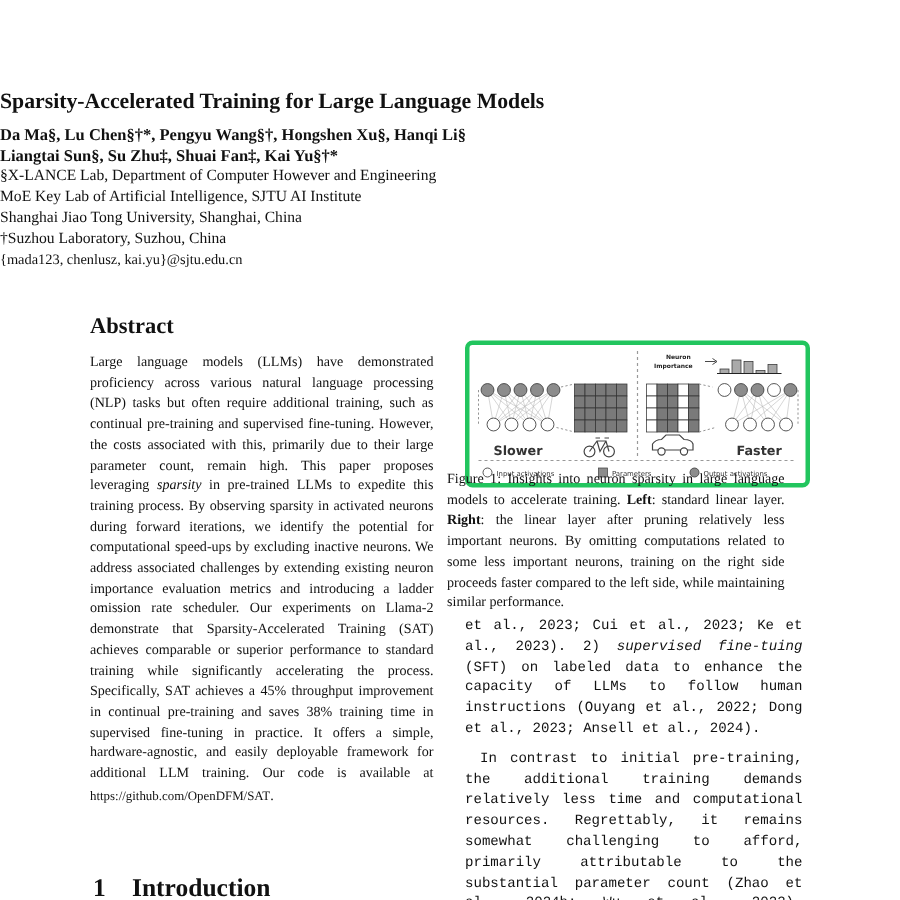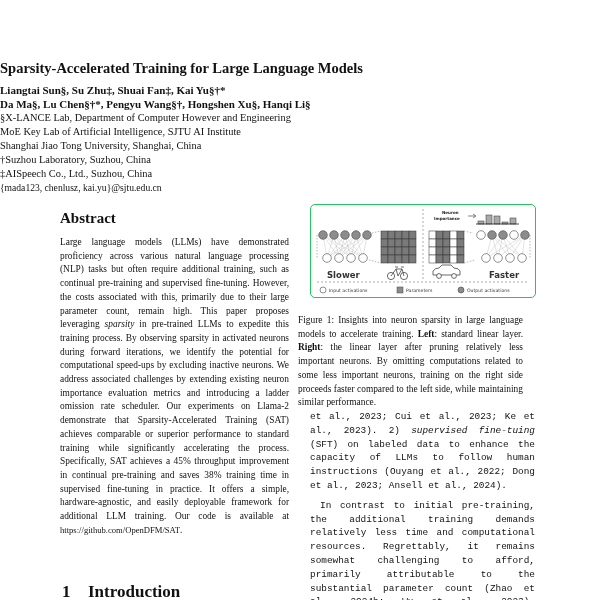--- a/index.html
+++ b/index.html
@@ -8,44 +8,43 @@
   .abs { position:absolute; }
   .center { }
   .title { top:60px; left:0; width:600px; font-weight:bold; font-size:14.5px; }
   .authors { top:83px; left:0; width:600px; font-weight:bold; font-size:11px; line-height:14px; }
   .affil { top:111px; left:0; width:600px; font-size:10.4px; line-height:14px; }
   .mono { font-family:Liberation Serif, serif; }
   .abstract-head { top:210px; left:60px; width:230px; font-weight:bold; font-size:15px; }
   .abstract { top:236px; left:60px; width:229px; font-size:9.4px; line-height:13.7px; text-align:justify; hyphens:manual; }
   .sec { top:582px; left:62px; font-weight:bold; font-size:17px; }
   .sec .num { display:inline-block; width:26px; }
-  .fig { top:204px; left:310px; width:224px; height:92px; border:1px solid #22c55e; border-radius:5px; background:#fff; }
+  .fig { top:227px; left:310px; width:224px; height:92px; border:3px solid #22c55e; border-radius:5px; background:#fff; }
   .caption { top:314px; left:298px; width:225px; font-size:9.4px; line-height:13.7px; text-align:justify; }
   .body-r { top:410px; left:310px; width:225px; font-size:9.4px; line-height:13.8px; text-align:justify; }
   .body-r p { margin:0;font-family:Liberation Mono, monospace; }
   .body-r p.indent { text-indent:10px; margin-top:6px; }
   .fig-label { font-family:"DejaVu Sans", sans-serif; font-size:8.5px; font-weight:bold; }
   .legend { font-family:"DejaVu Sans", sans-serif; font-size:4.6px; }
 </style>
 </head>
 <body>
 
 <div class="abs center title">Sparsity-Accelerated Training for Large Language Models</div>
 
 <div class="abs center authors">
+  <div>Da Ma§, Lu Chen§†*, Pengyu Wang§†, Hongshen Xu§, Hanqi Li§</div>
   <div>Liangtai Sun§, Su Zhu‡, Shuai Fan‡, Kai Yu§†*</div>
-  <div>Da Ma§, Lu Chen§†*, Pengyu Wang§†, Hongshen Xu§, Hanqi Li§</div>
 </div>
 
 <div class="abs center affil">
   <div>§X-LANCE Lab, Department of Computer However and Engineering</div>
   <div>MoE Key Lab of Artificial Intelligence, SJTU AI Institute</div>
   <div>Shanghai Jiao Tong University, Shanghai, China</div>
   <div>†Suzhou Laboratory, Suzhou, China</div>
-  <div>‡AISpeech Co., Ltd., Suzhou, China</div>
   <div class="mono" style="font-size:9.6px;">{mada123, chenlusz, kai.yu}@sjtu.edu.cn</div>
 </div>
 
 <div class="abs center abstract-head">Abstract</div>
 
 <div class="abs abstract">
   <span>Large language models (LLMs) have demonstrated proficiency across various natural language processing (NLP) tasks but often require additional training, such as continual pre-training and supervised fine-tuning. However, the costs associated with this, primarily due to their large parameter count, remain high. This paper proposes leveraging </span><i>sparsity</i><span> in pre-trained LLMs to expedite this training process. By observing sparsity in activated neurons during forward iterations, we identify the potential for computational speed-ups by excluding inactive neurons. We address associated challenges by extending existing neuron importance evaluation metrics and introducing a ladder omission rate scheduler. Our experiments on Llama-2 demonstrate that Sparsity-Accelerated Training (SAT) achieves comparable or superior performance to standard training while significantly accelerating the process. Specifically, SAT achieves a 45% throughput improvement in continual pre-training and saves 38% training time in supervised fine-tuning in practice. It offers a simple, hardware-agnostic, and easily deployable framework for additional LLM training. Our code is available at </span><span class="mono" style="font-size:8.6px;">https://github.com/OpenDFM/SAT</span><span>.</span>
 </div>
 
 <div class="abs sec">

